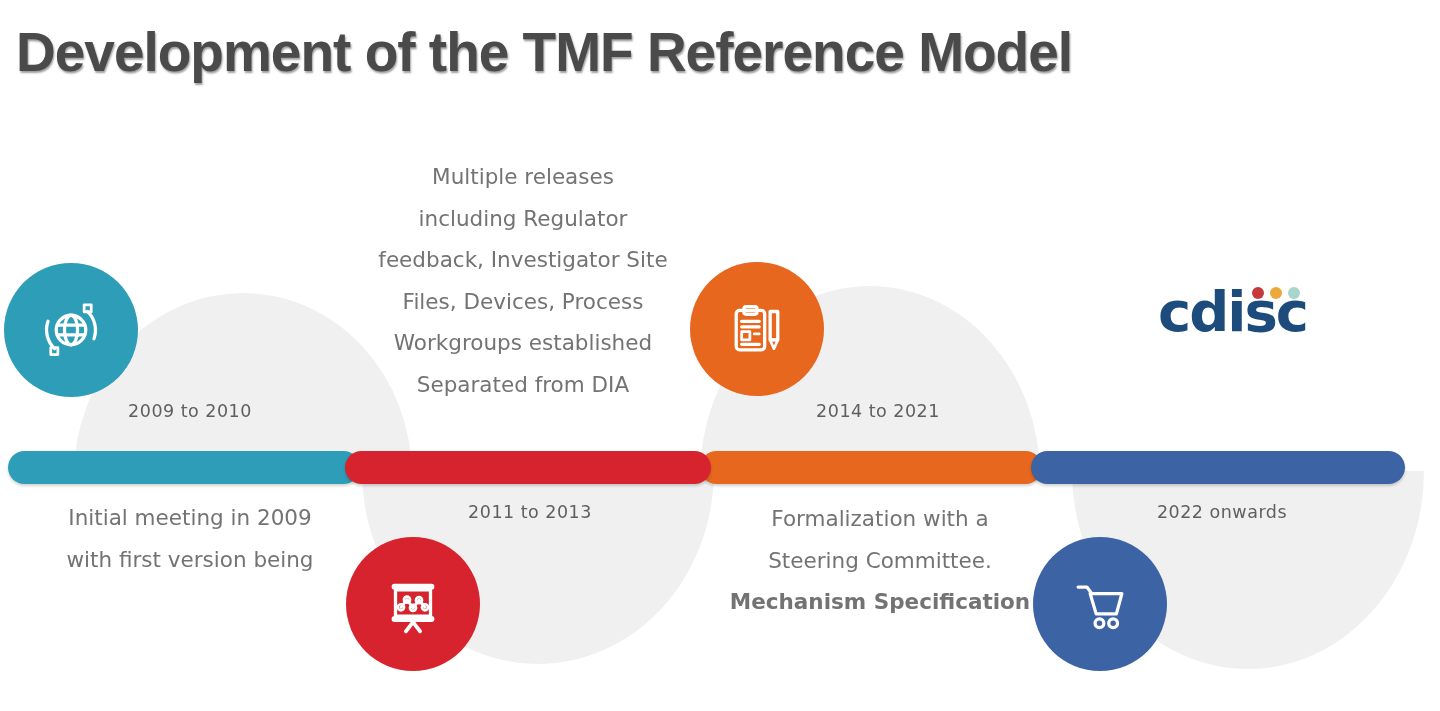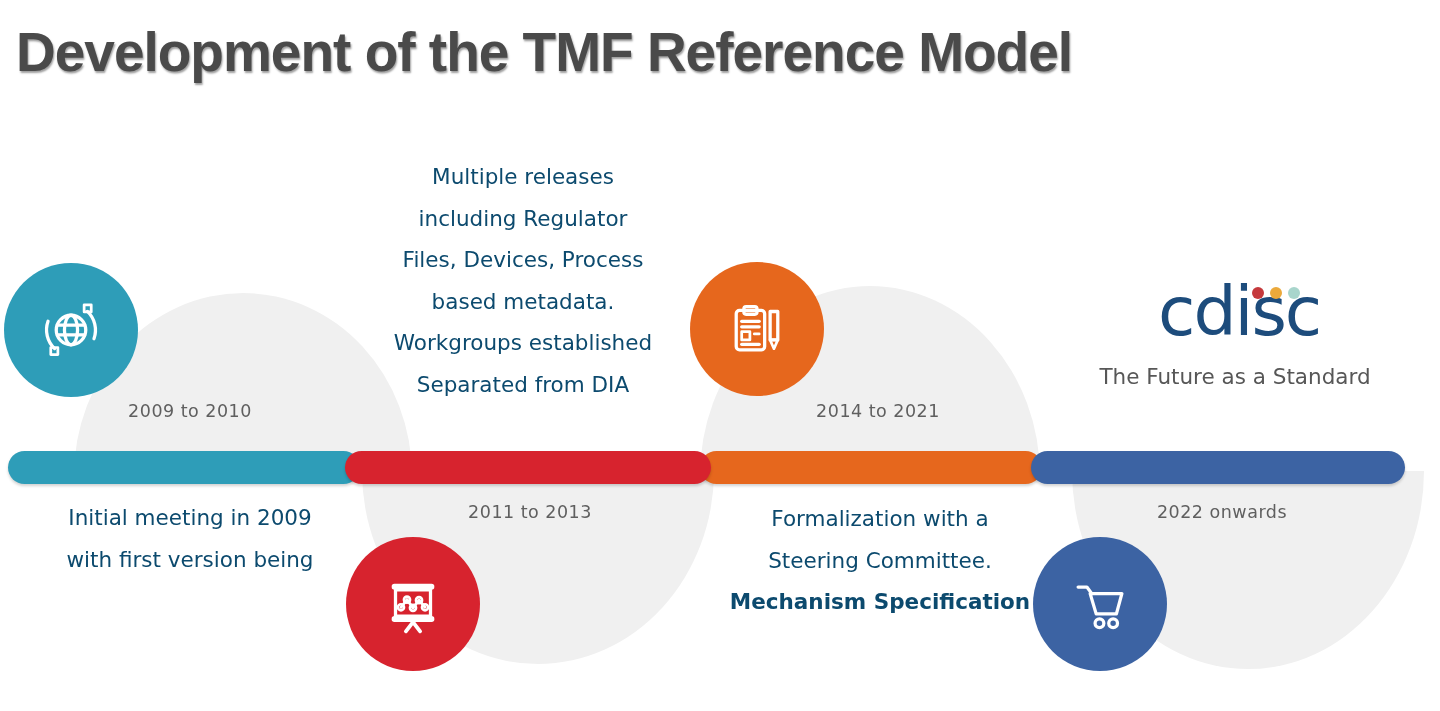--- a/index.html
+++ b/index.html
@@ -37,31 +37,31 @@
   .icon-circle svg { width:70px; height:70px; }
 
   .date-label { position:absolute; width:220px; text-align:center; z-index:4;
                 font-size:17.5px; color:#5f5f5f; letter-spacing:0.5px; }
   .date1 { left:80px;   top:385px; }
   .date2 { left:420px;  top:486px; }
   .date3 { left:768px;  top:385px; }
   .date4 { left:1112px; top:486px; }
 
   .desc { position:absolute; text-align:center; z-index:4;
-          font-size:21.5px; color:#0c4a6e; }
+          font-size:21.5px; color:#737373; }
   .desc .tline { line-height:42px; white-space:nowrap; }
   .desc .tline.bold { font-weight:700; }
   .desc1 { left:20px;  top:481px; width:340px; }
   .desc2 { left:353px; top:140px; width:340px; }
   .desc2 .tline { line-height:41.5px; }
   .desc3 { left:700px; top:482px; width:360px; }
   .desc3 .tline { line-height:41.5px; }
 
   .logo { position:absolute; left:1158px; top:265px; width:170px; height:64px; z-index:4; }
-  .logo-text { font-weight:normal; font-size:68px; line-height:62px; letter-spacing:-2px; }
+  .logo-text { font-weight:bold; font-size:56px; line-height:62px; letter-spacing:-2px; }
   .logo-dot { position:absolute; border-radius:50%; width:12px; height:12px; top:6px; }
   .logo-dot.d1 { left:94px; }
   .logo-dot.d2 { left:112px; }
   .logo-dot.d3 { left:130px; }
 
   .tagline { position:absolute; left:1040px; top:348px; width:390px; text-align:center;
              font-size:21.5px; color:#575757; z-index:4; }
 </style>
 </head>
 <body>
@@ -136,32 +136,31 @@
   <div class="date-label date3">2014 to 2021</div>
   <div class="date-label date4">2022 onwards</div>
 
   <div class="desc desc1">
       <div class="tline">Initial meeting in 2009</div>
       <div class="tline">with first version being</div>
     </div>
   <div class="desc desc2">
       <div class="tline">Multiple releases</div>
       <div class="tline">including Regulator</div>
+      <div class="tline">feedback, Investigator Site</div>
       <div class="tline">Files, Devices, Process</div>
-      <div class="tline">based metadata.</div>
       <div class="tline">Workgroups established</div>
       <div class="tline">Separated from DIA</div>
     </div>
   <div class="desc desc3">
       <div class="tline">Formalization with a</div>
       <div class="tline">Steering Committee.</div>
       <div class="tline bold">Mechanism Specification</div>
     </div>
 
   <div class="logo">
     <div class="logo-text" style="color: rgb(29, 76, 124);">cdisc</div>
     <div class="logo-dot d1" style="background-color: rgb(197, 57, 60);"></div>
     <div class="logo-dot d2" style="background-color: rgb(235, 169, 59);"></div>
     <div class="logo-dot d3" style="background-color: rgb(168, 213, 204);"></div>
   </div>
-  <div class="tagline">The Future as a Standard</div>
 
 </div>
 
 </body></html>

